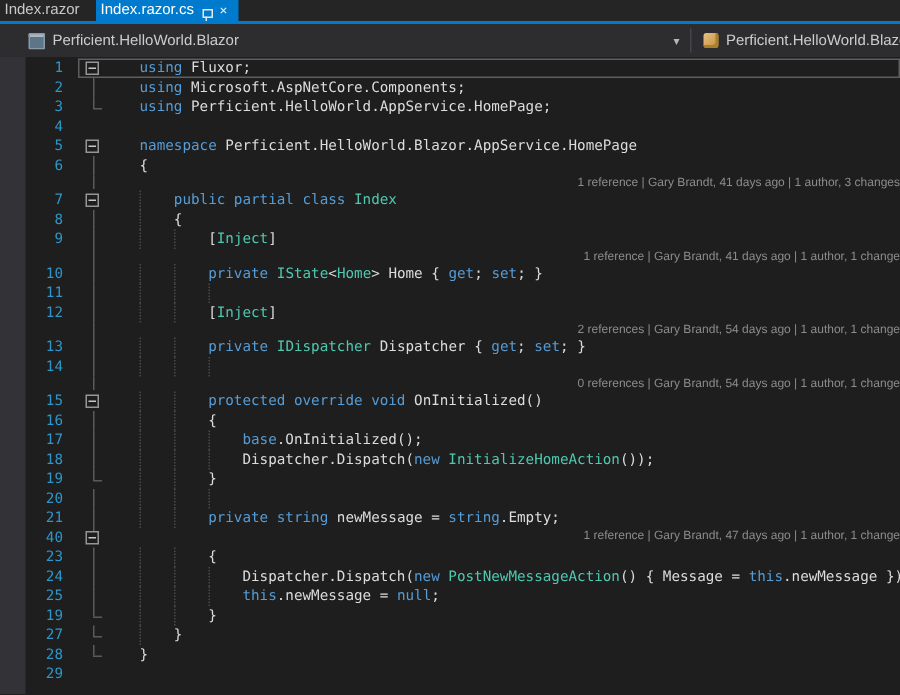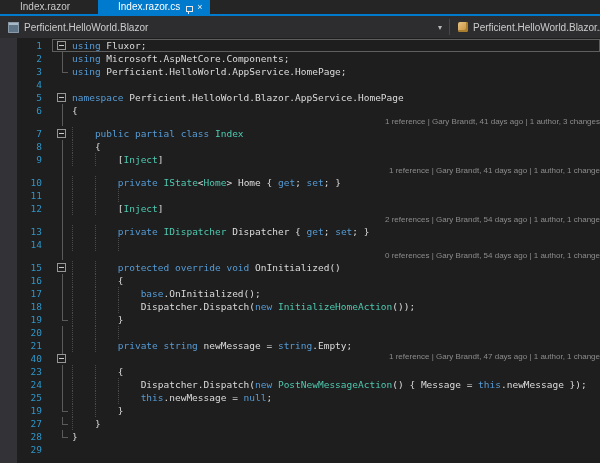--- a/index.html
+++ b/index.html
@@ -12,36 +12,36 @@
   #app{width:600px;height:463px;display:flex;flex-direction:column;}
 
   
   .tabbar{
     height:14px;background:var(--chrome-bg,#252526);
     display:flex;align-items:stretch;flex:0 0 auto;
     border-bottom:2px solid var(--accent,#007ACC);
   }
   .tab{
     display:flex;align-items:flex-end;gap:5px;
-    padding:0 20px;font-size:10px;line-height:14px;
+    padding:0 3px;font-size:10px;line-height:14px;
     color:#C8C8C8;cursor:default;white-space:nowrap;
   }
   .tab.inactive{margin-right:8px;}
   .tab.active{background:var(--accent,#007ACC);color:#FFFFFF;padding-right:7px;}
   .pin{position:relative;width:7px;height:9px;display:inline-block;}
   .pin::before{content:"";position:absolute;left:1px;top:1px;width:5px;height:4px;border:1px solid #E8E8E8;}
   .pin::after{content:"";position:absolute;left:3px;top:6px;width:1px;height:3px;background:#E8E8E8;}
   .tab-close{font-size:9px;line-height:14px;color:#F0F0F0;}
 
   
   .navbar{
     height:22px;background:#2D2D30;flex:0 0 auto;
     display:flex;align-items:center;font-size:10px;color:#CCCCCC;
   }
-  .nav-left{display:flex;align-items:center;gap:5px;width:423px;padding-left:8px;overflow:hidden;}
+  .nav-left{display:flex;align-items:center;gap:5px;width:423px;padding-left:19px;overflow:hidden;}
   .proj-icon{width:11px;height:11px;border-radius:1px;flex:0 0 auto;
     background:linear-gradient(#A8B8C6 0 3px,#5E7487 3px);
     box-shadow:inset 0 0 0 1px #8B9AA8;}
   .chev{width:18px;text-align:center;color:#B8B8B8;font-size:8px;flex:0 0 auto;}
   .nav-sep{width:1px;height:16px;background:#46464A;flex:0 0 auto;}
   .nav-right{display:flex;align-items:center;gap:5px;padding-left:8px;flex:1;overflow:hidden;white-space:nowrap;}
   .class-icon{width:10px;height:10px;border-radius:2px;flex:0 0 auto;
     background:linear-gradient(135deg,#E8C382 0%,#D2A155 60%,#B98837 100%);
     box-shadow:inset -2px -2px 0 #A97F2E;}
 
@@ -60,21 +60,21 @@
   .body{flex:1;display:flex;min-width:0;}
   .body.cur{outline:1px solid #5E5E5E;outline-offset:-1px;}
   .glyph{width:20px;flex:0 0 auto;position:relative;}
   .glyph.m-line::before{content:"";position:absolute;left:10px;top:0;bottom:0;width:1px;background:#5A5A5A;}
   .glyph.m-end::before{content:"";position:absolute;left:10px;top:0;height:7px;width:1px;background:#5A5A5A;}
   .glyph.m-end::after{content:"";position:absolute;left:10px;top:7px;width:6px;height:1px;background:#5A5A5A;}
   .glyph.m-box.has-cl::before{content:"";position:absolute;left:10px;top:0;height:9px;width:1px;background:#5A5A5A;}
   .fold-box{position:absolute;left:5px;bottom:2px;width:9px;height:9px;box-sizing:border-box;
     border:1px solid #969696;background:#1E1E1E;}
   .fold-box::after{content:"";position:absolute;left:1px;right:1px;top:3px;height:1px;background:#C8C8C8;}
-  .content{flex:1;min-width:0;}
+  .content{flex:1;min-width:0;margin-left:21px;}
   .codeline{
     font:9.5px "DejaVu Sans Mono",monospace;line-height:13px;height:13px;
     white-space:pre;color:var(--plain,#DCDCDC);
   }
   .ig{display:inline-block;box-sizing:border-box;width:4ch;height:13px;
     border-left:1px dotted #4A4A4A;vertical-align:top;}
   .ig.igz{width:0;}
   .tk-k{color:var(--keyword,#569CD6);}
   .tk-t{color:var(--type,#4EC9B0);}
   .tk-w{color:var(--plain,#DCDCDC);}

